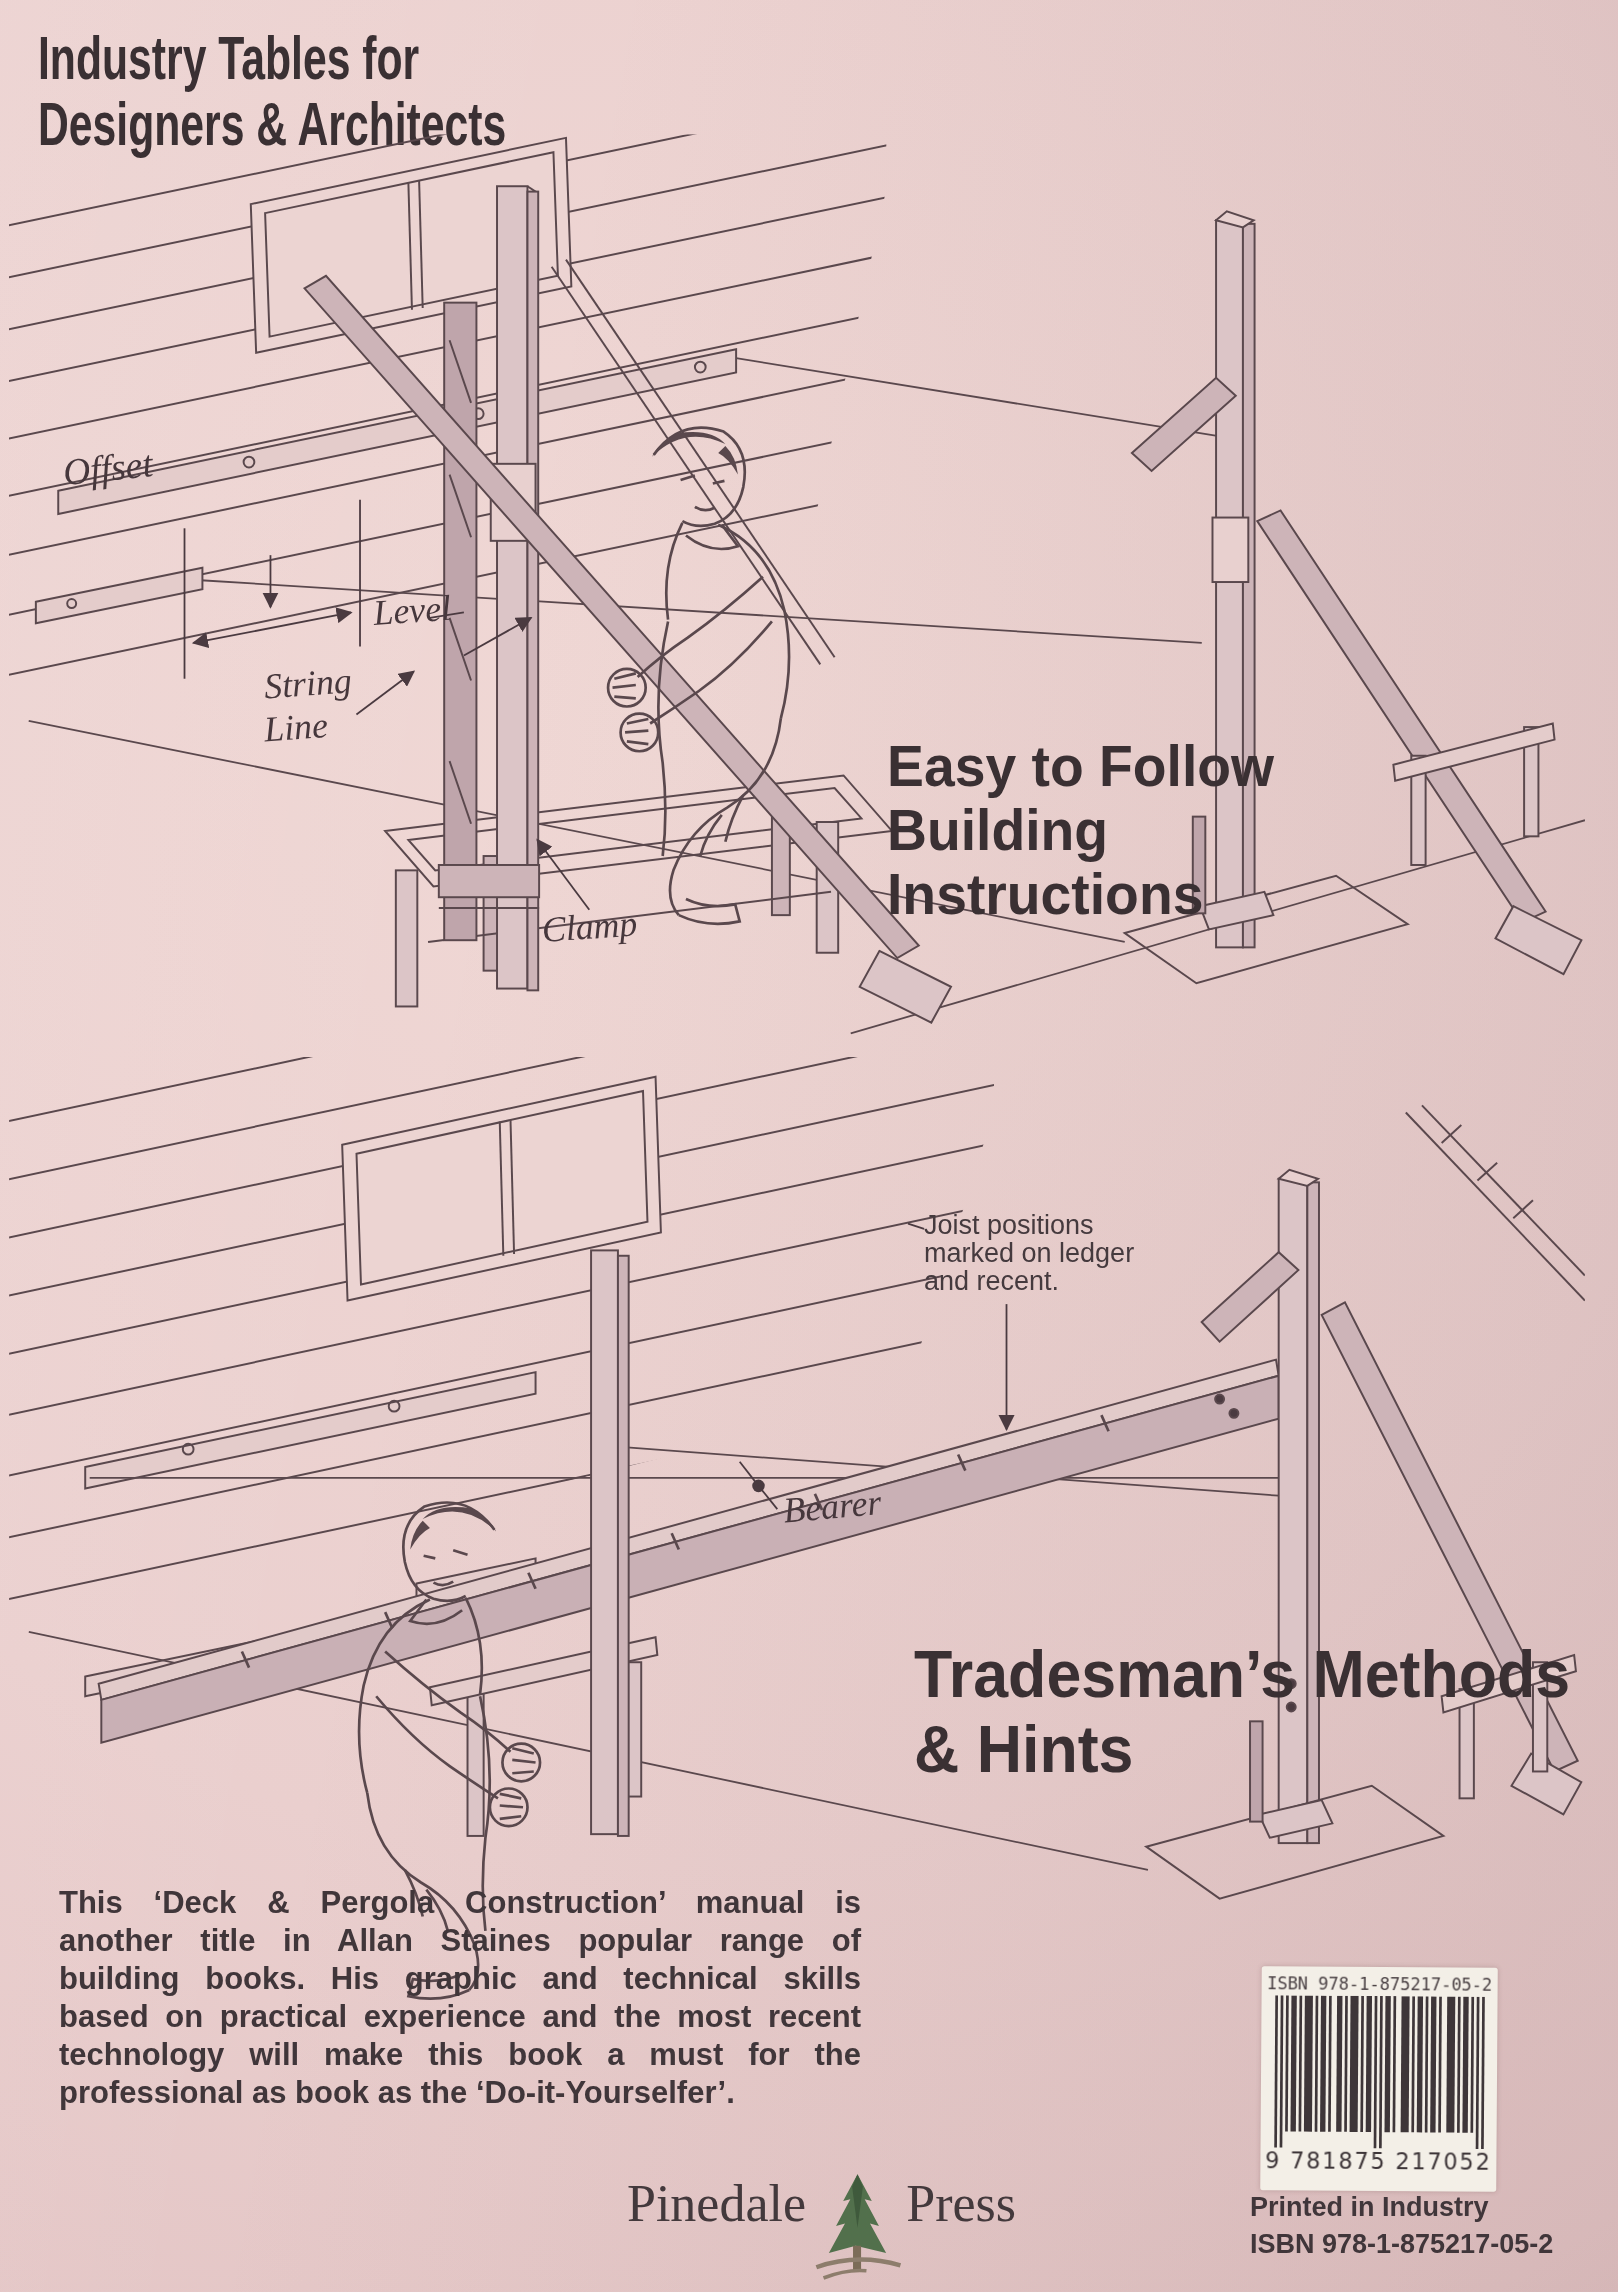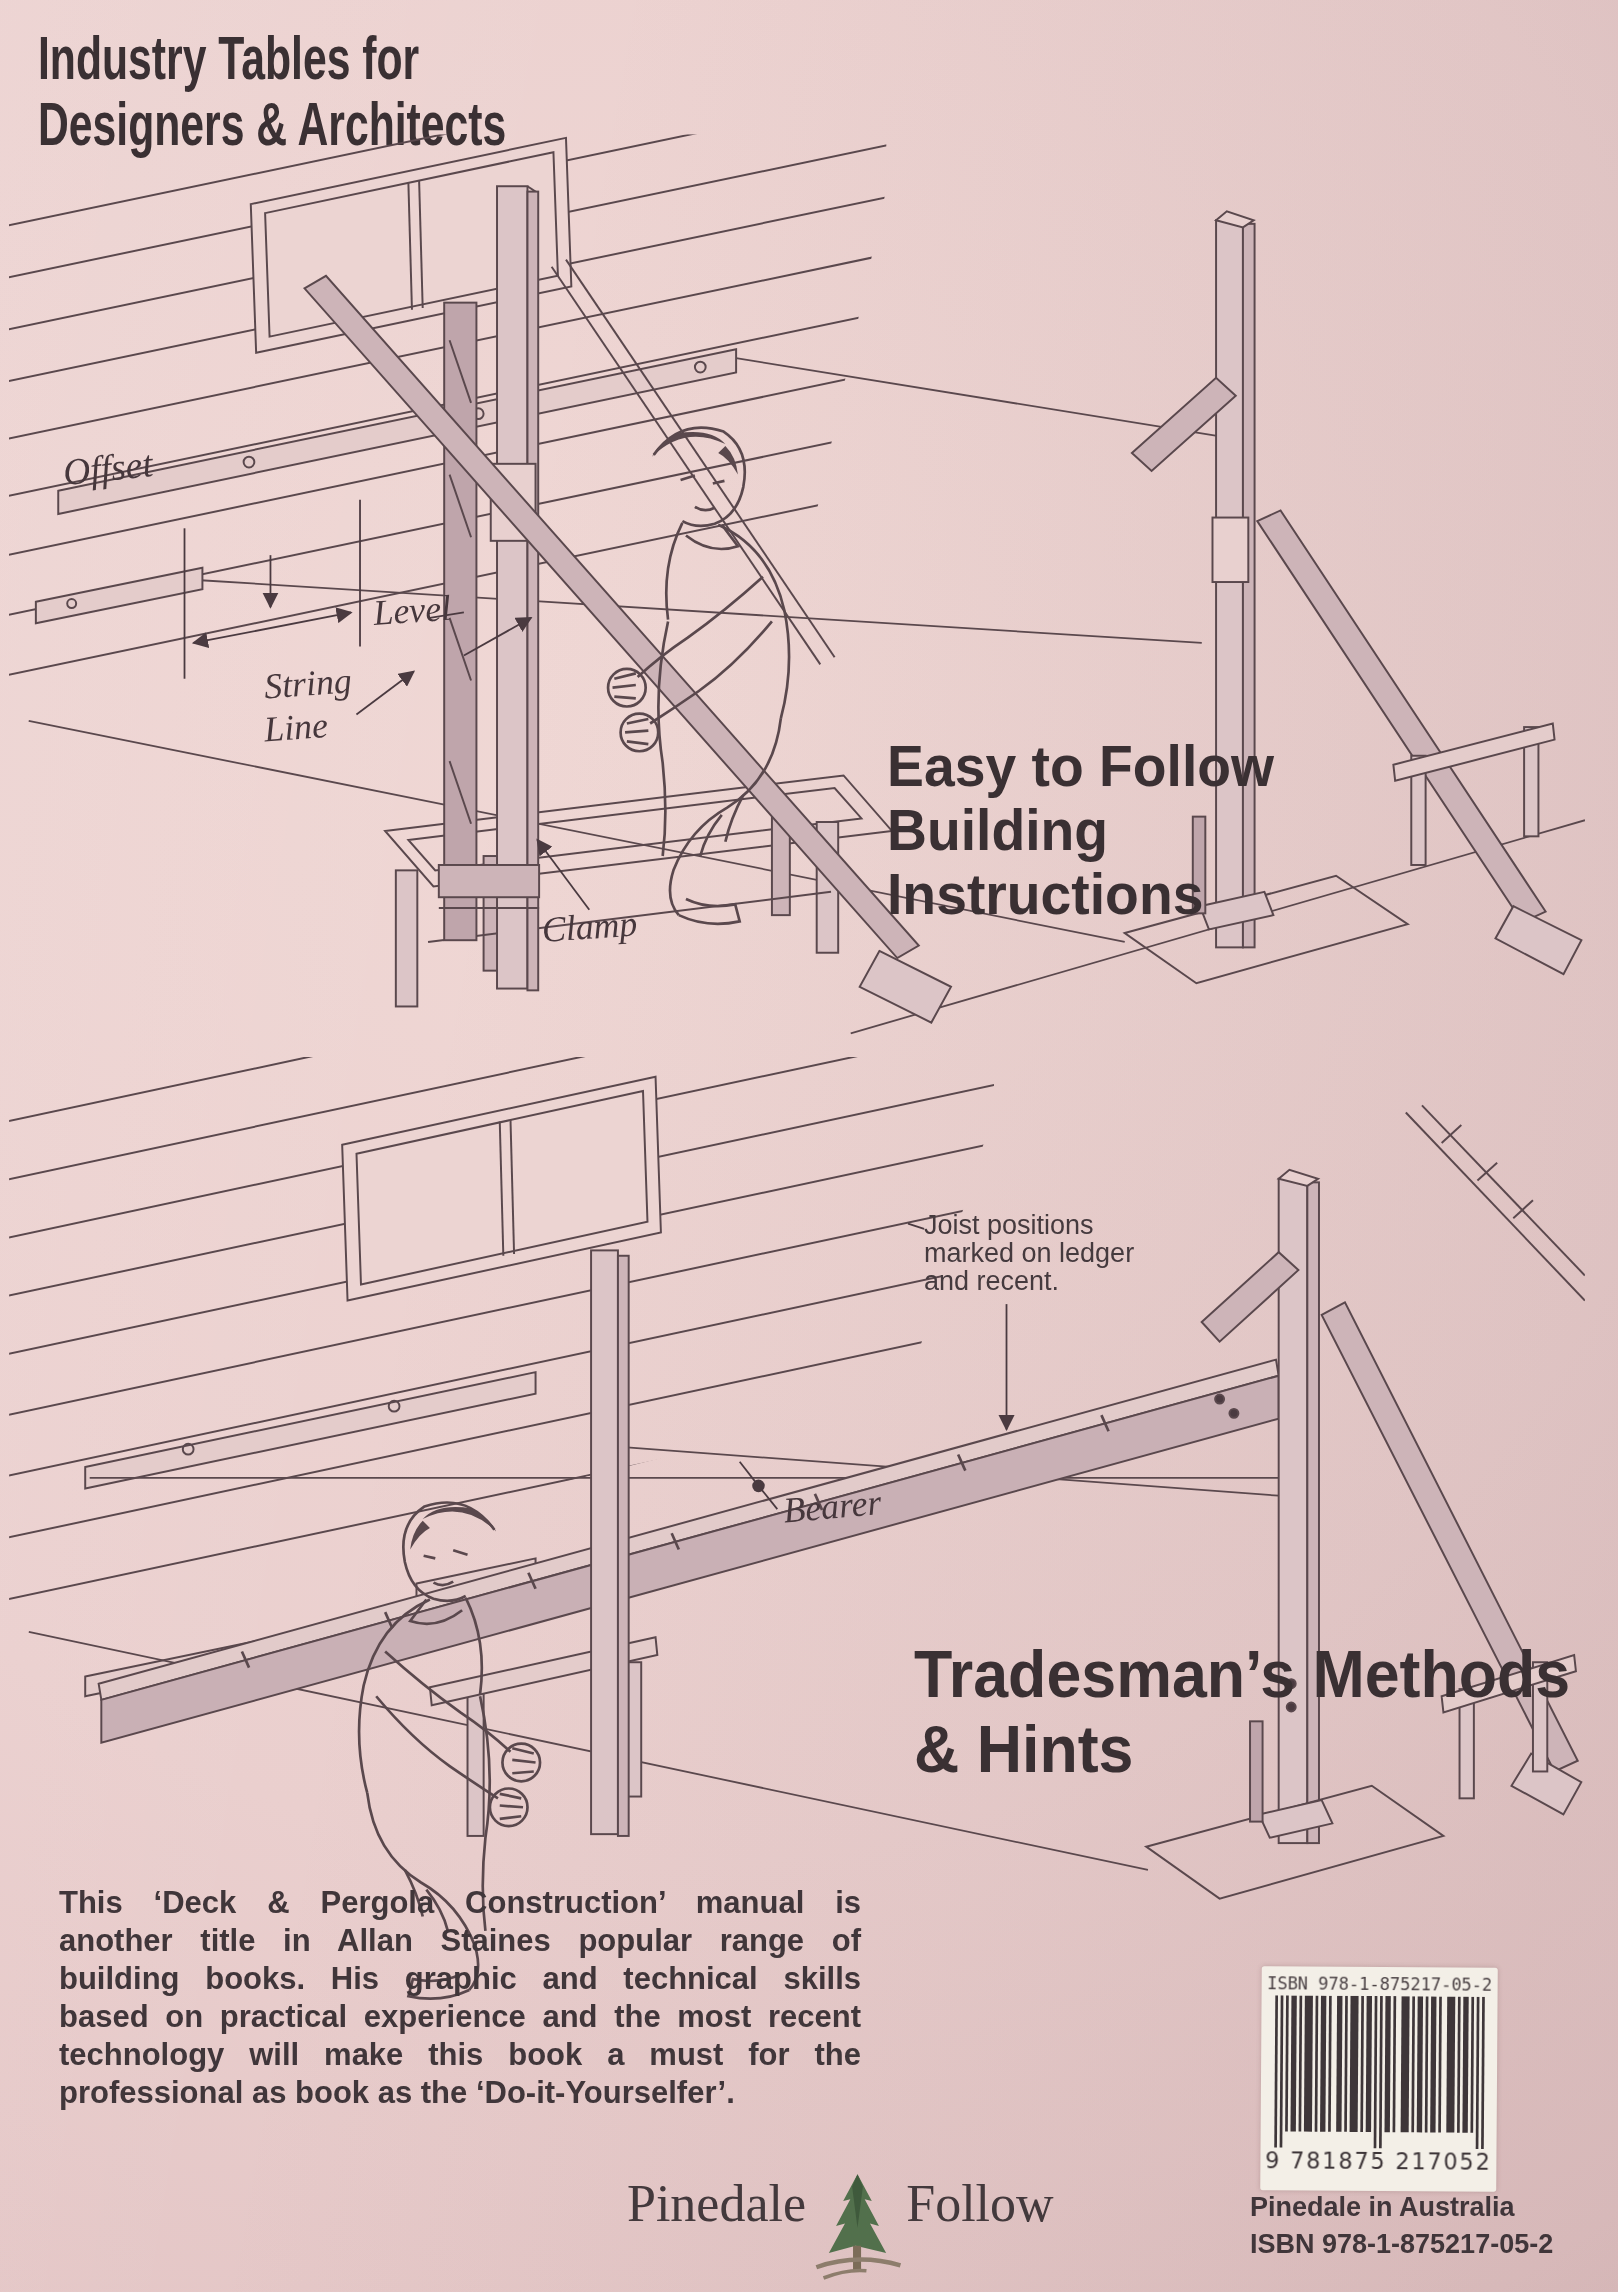--- a/index.html
+++ b/index.html
@@ -367,21 +367,21 @@
 
   <div class="abs" style="left:627px;top:2174px;display:flex;align-items:flex-start;">
     <span class="publisher" style="padding-bottom:14.3px;">Pinedale</span>
     <svg width="93" height="106" viewBox="0 0 104 118" style="margin:0 1.8px -5.4px 5.4px;">
       <polygon points="52,0 36,30 44,28 28,58 38,55 20,88 50,80 84,88 66,55 76,58 60,28 68,30" fill="#52704c"></polygon>
       <polygon points="52,0 46,14 52,60 58,14" fill="#3f5a3c"></polygon>
       <rect x="47" y="80" width="9" height="28" fill="#7c6c58"></rect>
       <path d="M6,104 Q52,88 100,102" stroke="#8d7d6c" stroke-width="5" fill="none"></path>
       <path d="M14,116 Q40,106 62,108" stroke="#8d7d6c" stroke-width="4" fill="none"></path>
     </svg>
-    <span class="publisher" style="padding-bottom:14.3px;">Follow</span>
+    <span class="publisher" style="padding-bottom:14.3px;">Press</span>
   </div>
 
   <div class="abs imprint" style="left:1250px;top:2189px;">
-    <div>Pinedale in Australia</div>
+    <div>Printed in Industry</div>
     <div>ISBN 978-1-875217-05-2</div>
   </div>
 </div>
 
 
 </body></html>

